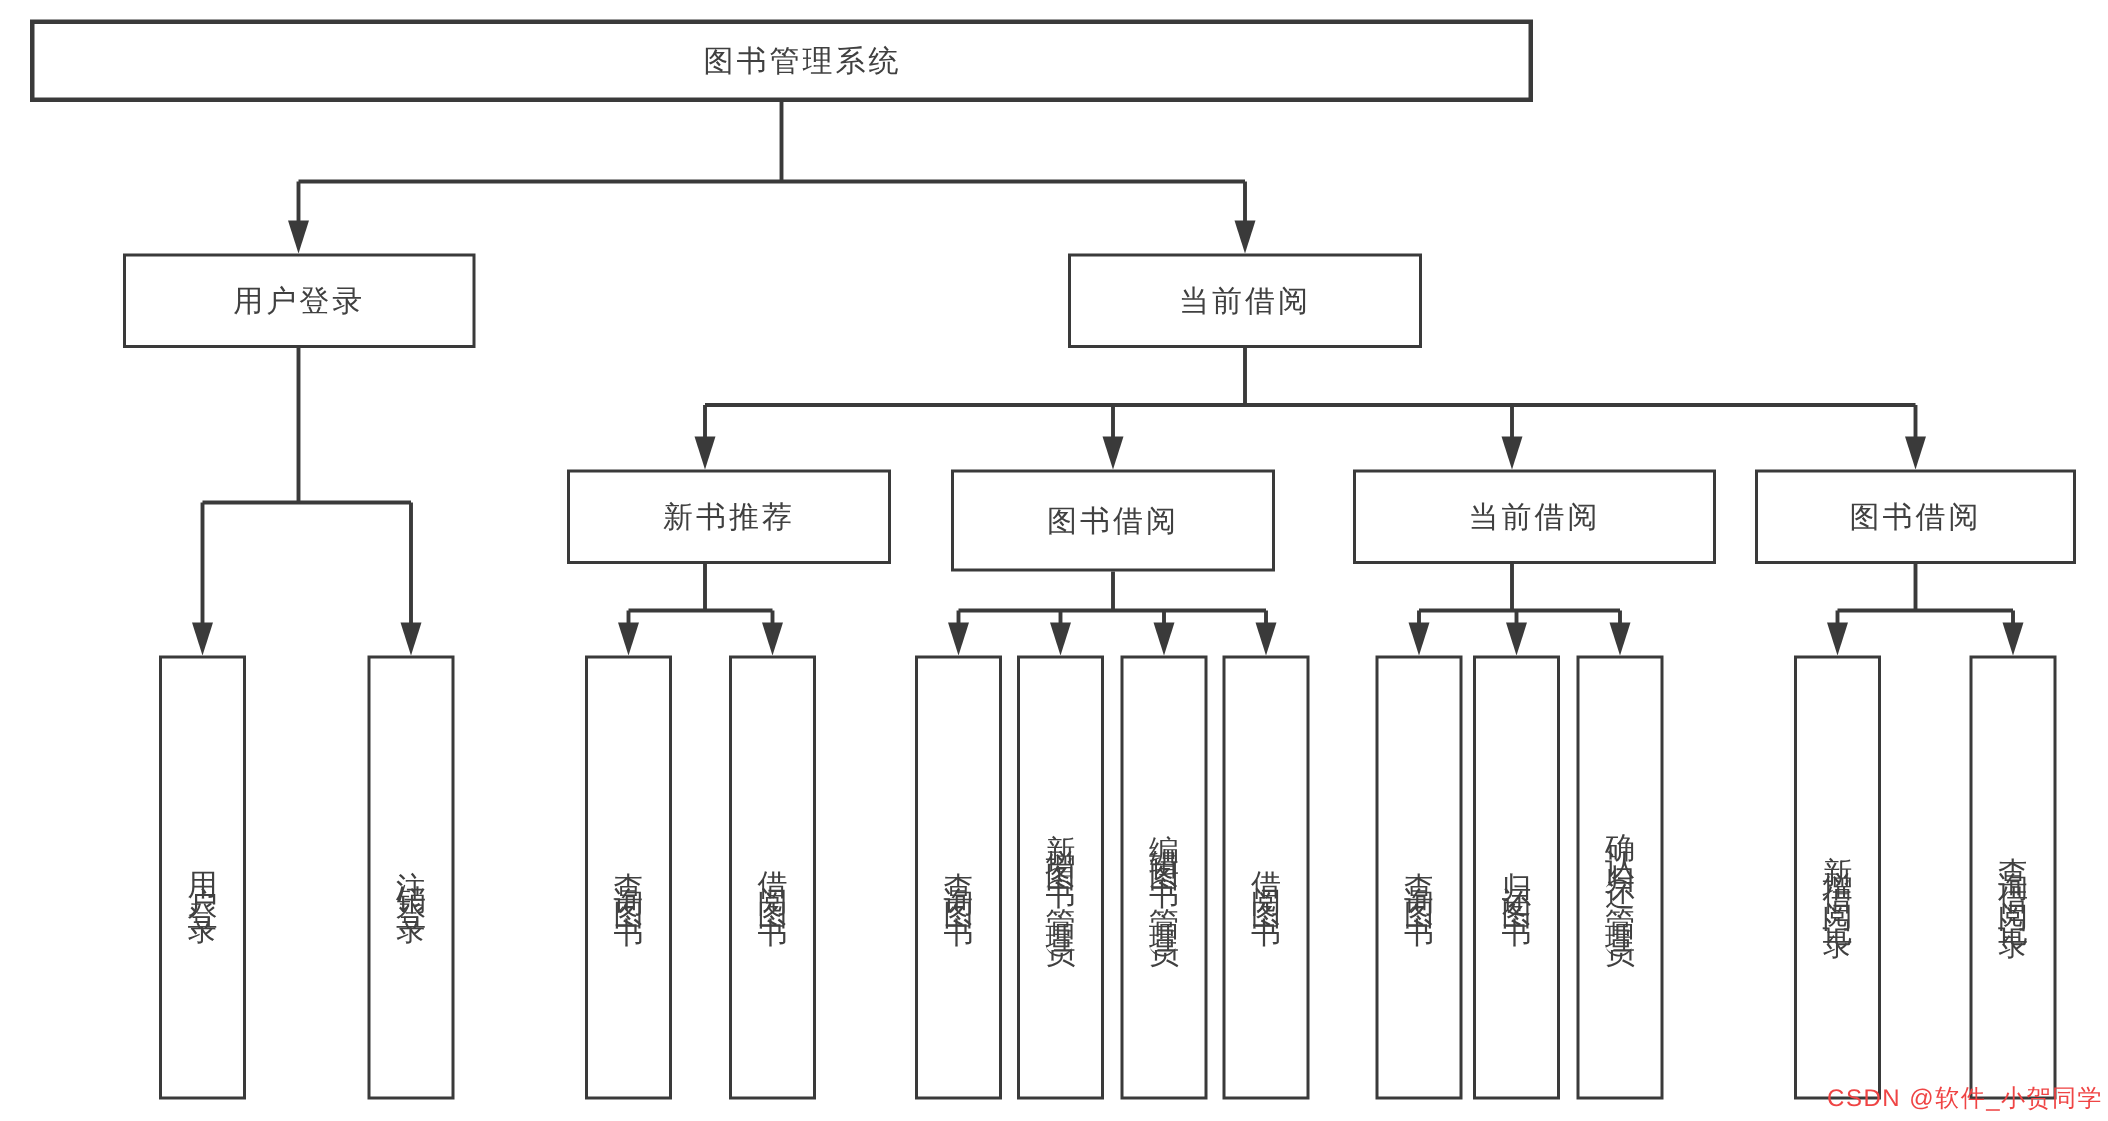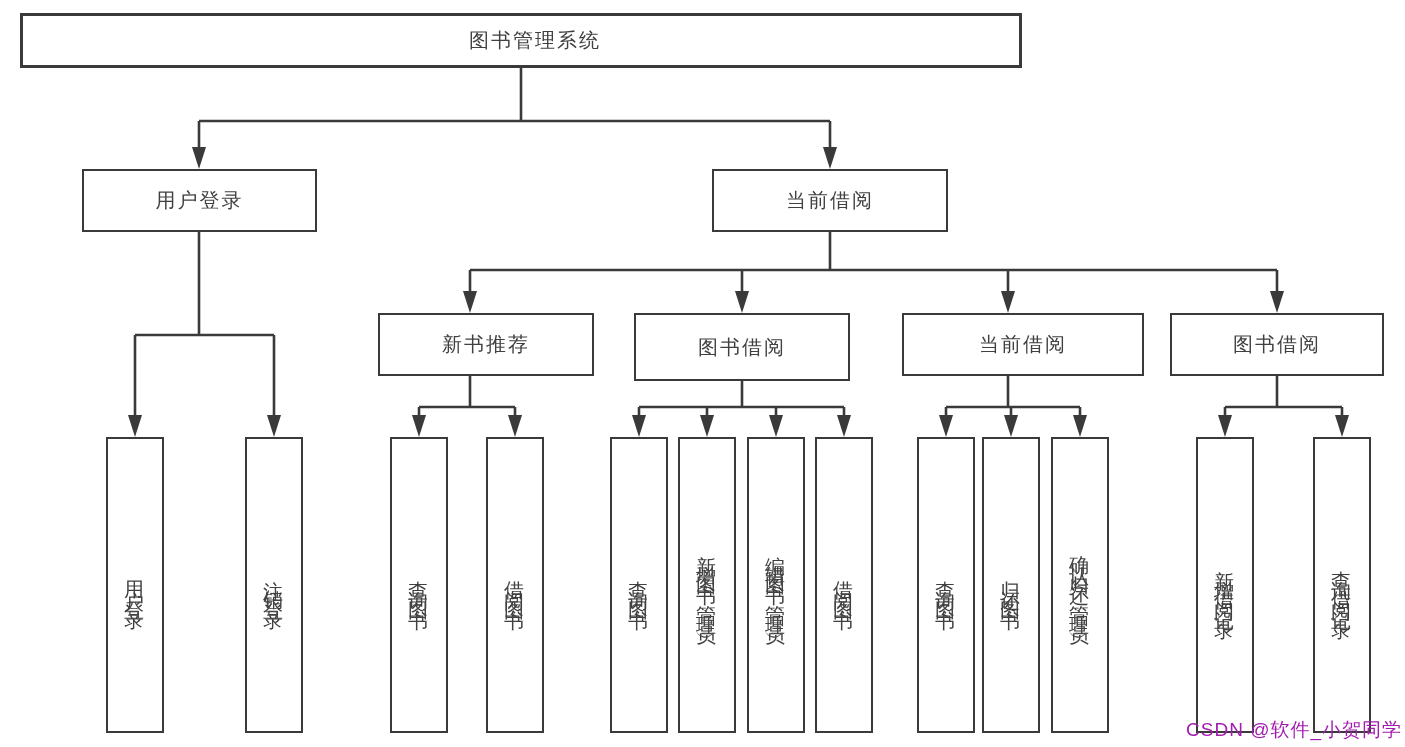--- a/index.html
+++ b/index.html
@@ -40,22 +40,22 @@
   .vbox {
     writing-mode: vertical-rl;
     letter-spacing: 10px;
     font-size: 20px;
     padding: 6px 0;
   }
   .watermark {
     position: absolute;
     right: 3px;
     bottom: 4px;
-    color: #a21caf;
-    font-size: 19px;
+    color: #ef4444;
+    font-size: 16px;
     letter-spacing: 1px;
     pointer-events: none;
   }
 </style>
 </head>
 <body>
 
 <div class="canvas">
 
   <svg class="wires" width="1405" height="747" viewBox="0 0 1405 747" aria-hidden="true">

